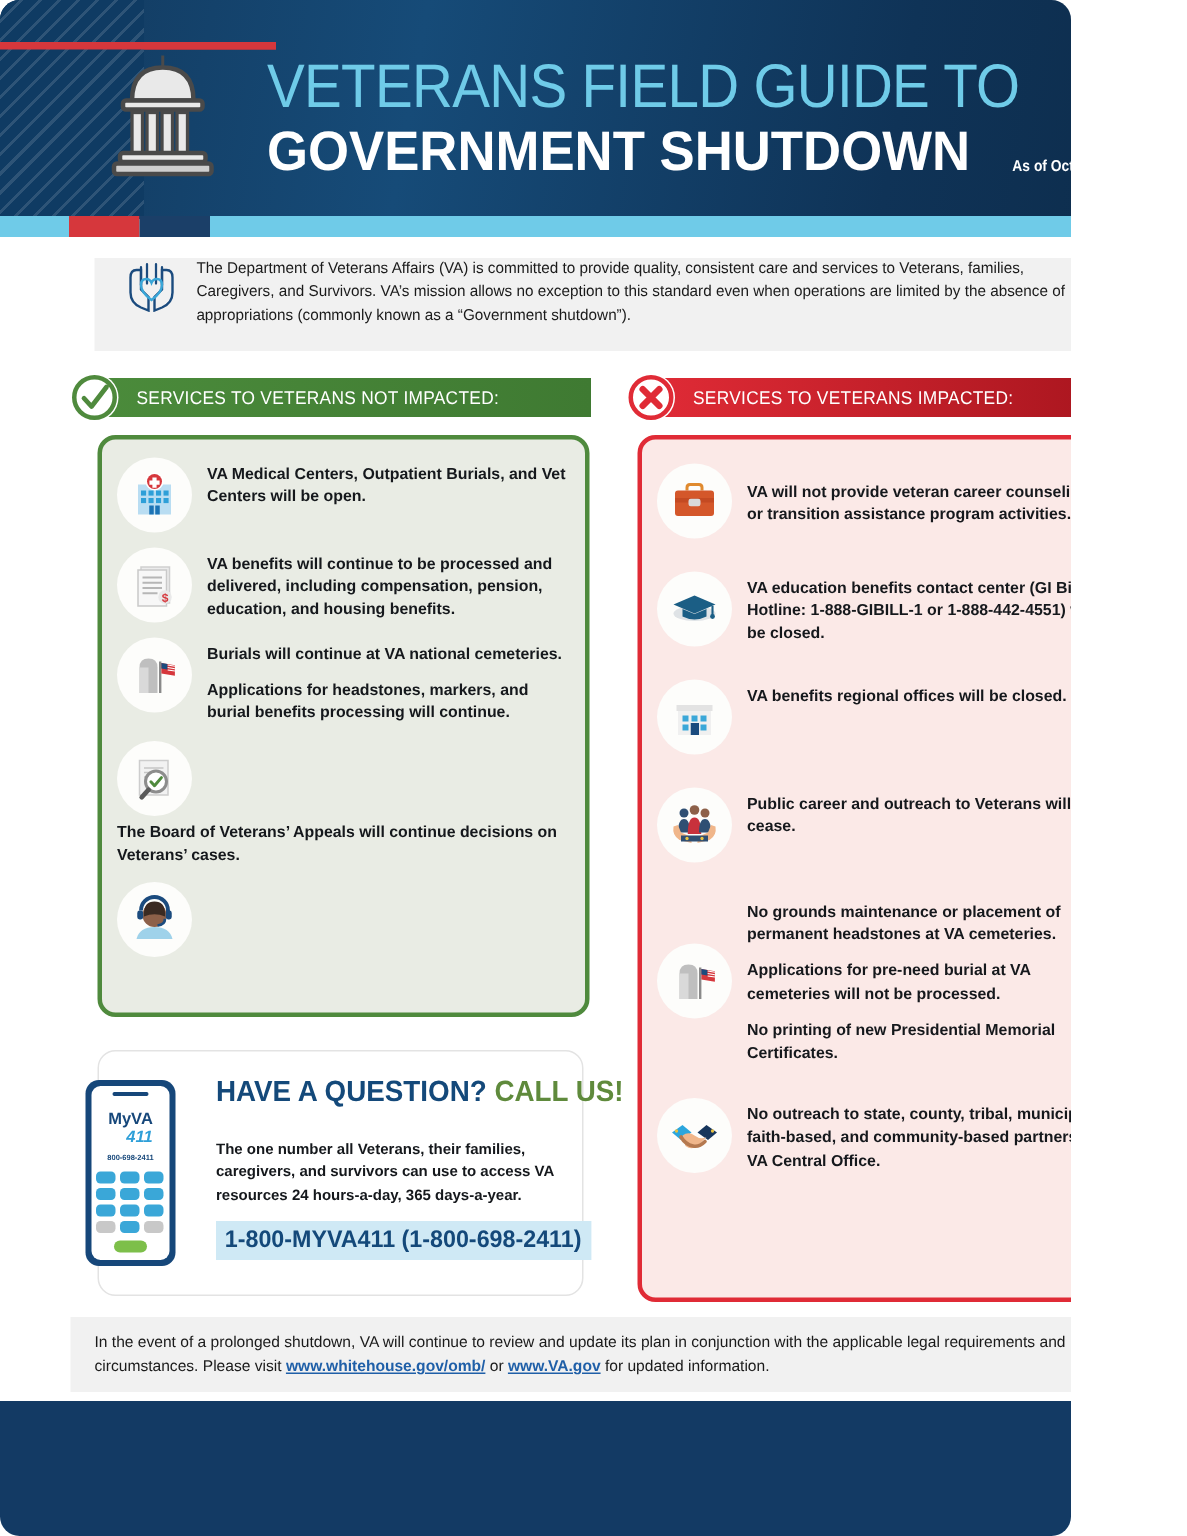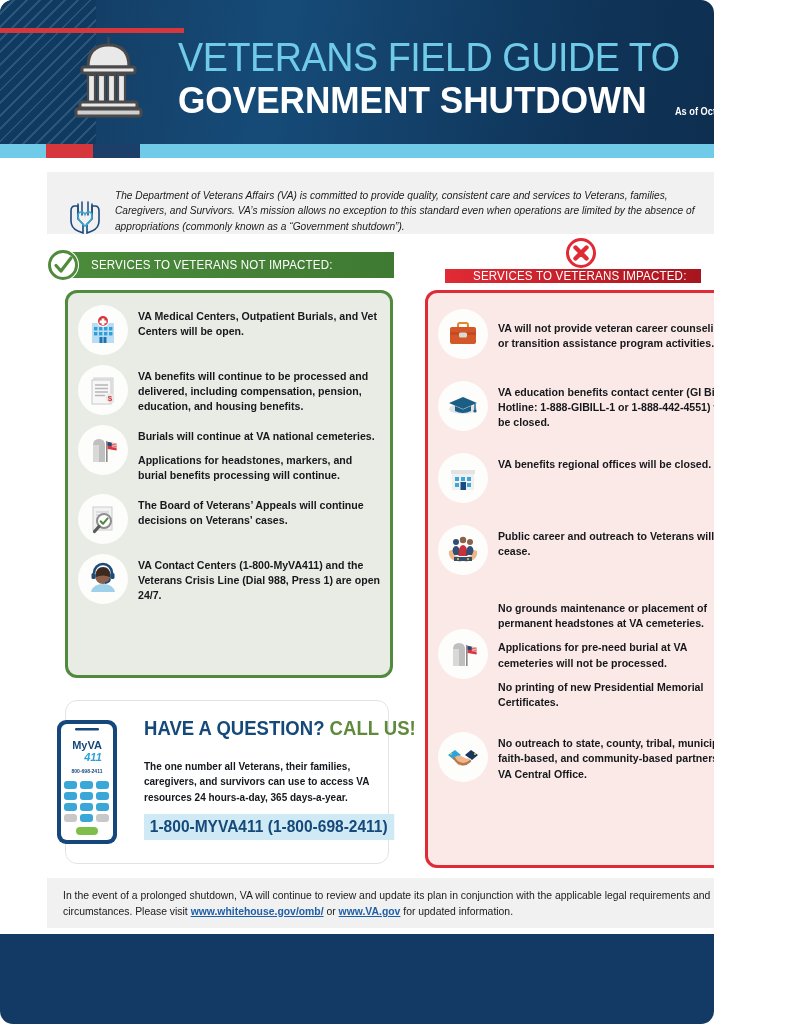--- a/index.html
+++ b/index.html
@@ -57,34 +57,34 @@
     white-space:nowrap;
   }
   .accentbar{position:absolute;left:0;top:144px;width:791px;height:14px;display:flex;}
   .ab1{width:46px;height:14px;background:#6fcbe8;}
   .ab2{width:47px;height:14px;background:#d6373c;}
   .ab3{width:47px;height:14px;background:#1b3f68;}
   .ab4{flex:1;height:14px;background:#6fcbe8;}
 
   
   .intro{
-    position:absolute;left:47px;top:172px;width:697px;height:62px;
-    background:#f1f1f1;display:flex;align-items:flex-end;font-style:italic;
+    position:absolute;left:63px;top:172px;width:697px;height:62px;
+    background:#f1f1f1;display:flex;align-items:flex-start;
   }
   .intro-icon{width:52px;min-width:52px;margin-left:12px;display:flex;justify-content:center;}
   .intro-text{
     font-size:10.4px;line-height:15.4px;color:#1a1a1a;
     padding-right:14px;padding-left:4px;
     transform:scaleX(.98);transform-origin:left center;
   }
 
   
   .sec-head{position:absolute;height:30px;display:flex;align-items:center;}
   .sec-head.left{left:47px;top:250px;width:347px;}
-  .sec-head.right{left:418px;top:237px;width:326px;flex-direction:column;}
+  .sec-head.right{left:418px;top:250px;width:326px;}
   .sec-badge{
     width:32px;height:32px;border-radius:50%;background:#fff;
     position:relative;z-index:3;display:flex;align-items:center;justify-content:center;
     flex:0 0 32px;
   }
   .sec-bar{
     height:26px;margin-left:-16px;flex:1;display:flex;align-items:center;
     padding-left:28px;color:#fff;font-weight:normal;font-size:12.3px;
     letter-spacing:.2px;
   }
@@ -287,21 +287,21 @@
               <path d="M25.8 10.4 l4.8 .8 M25.8 12 l4.8 .8 M25.8 13.6 l4.8 .8"></path>
             </g>
           </svg>
         </div>
         <div class="row-text">
           <p>Burials will continue at VA national cemeteries.</p>
           <p>Applications for headstones, markers, and burial benefits processing will continue.</p>
         </div>
       </div>
 
-      <div class="row" style="margin-bottom:10px;">
+      <div class="row" style="margin-bottom:10px;flex-direction:column;">
         <div class="row-icon">
           <svg width="34" height="34" viewBox="0 0 34 34">
             <rect x="7" y="5" width="19" height="23" fill="#f2f2f2" stroke="#cdcdcd"></rect>
             <g stroke="#c6c6c6" stroke-width="1.1">
               <path d="M10 10h13M10 13h13M10 16h13M10 19h9"></path>
             </g>
             <circle cx="18" cy="19" r="7" fill="#fff" stroke="#8d8d8d" stroke-width="2"></circle>
             <path d="M14.6 19.2 l2.4 2.6 l4.6 -5.4" fill="none" stroke="#4f8a3d" stroke-width="2" stroke-linecap="round" stroke-linejoin="round"></path>
             <path d="M13 24.5 L8.5 29.5" stroke="#5a5a5a" stroke-width="3.2" stroke-linecap="round"></path>
           </svg>
@@ -315,23 +315,20 @@
         <div class="row-icon">
           <svg width="34" height="34" viewBox="0 0 34 34">
             <path d="M5 30 q2 -8 12 -8 q10 0 12 8 z" fill="#9fd2ea"></path>
             <circle cx="17" cy="14" r="8" fill="#8d6049"></circle>
             <path d="M10 13 q0 -8 7 -8 q7 0 7 8 l0 2 q-7 -3 -14 0 z" fill="#3a2a22"></path>
             <path d="M8 11 a9 9 0 0 1 18 0 l0 5" fill="none" stroke="#1b4b7e" stroke-width="2.6"></path>
             <rect x="5.5" y="11" width="4" height="6" rx="1.6" fill="#1b4b7e"></rect>
             <rect x="24.5" y="11" width="4" height="6" rx="1.6" fill="#1b4b7e"></rect>
             <path d="M24 16.5 q0 4 -5 4.5" fill="none" stroke="#1b4b7e" stroke-width="1.8"></path>
           </svg>
-        </div>
-        <div class="row-text">
-          <p>VA Contact Centers (1-800-MyVA411) and the Veterans Crisis Line (Dial 988, Press 1) are open 24/7.</p>
         </div>
       </div>
 
     </div>
   </div>
 
   <div class="card card-right">
     <div class="rows" style="padding-top:16px;">
 
       <div class="row" style="margin-bottom:22px;align-items:center;">

